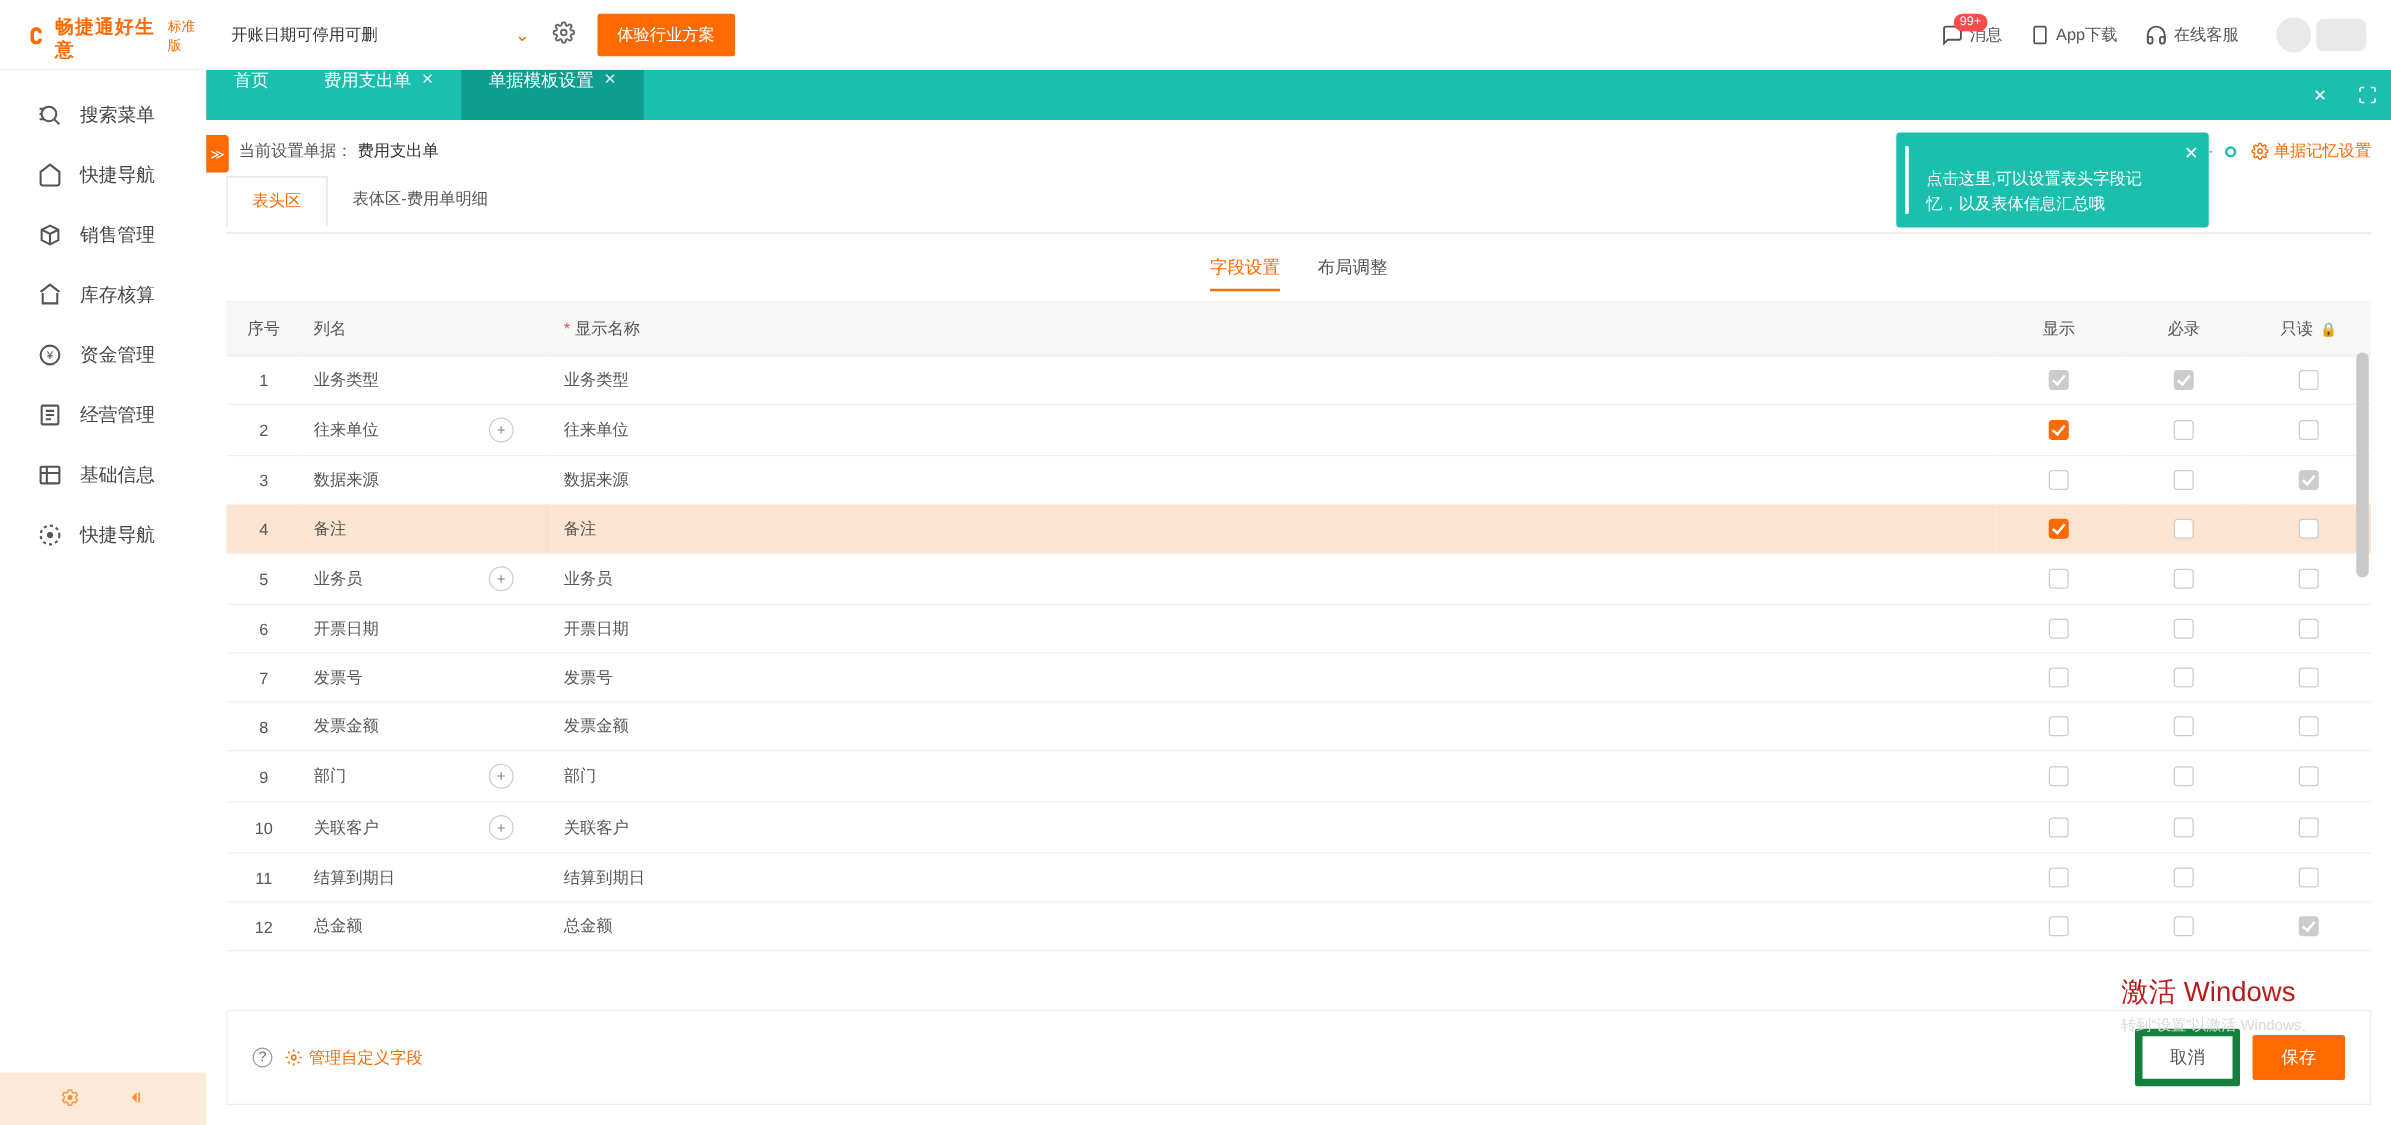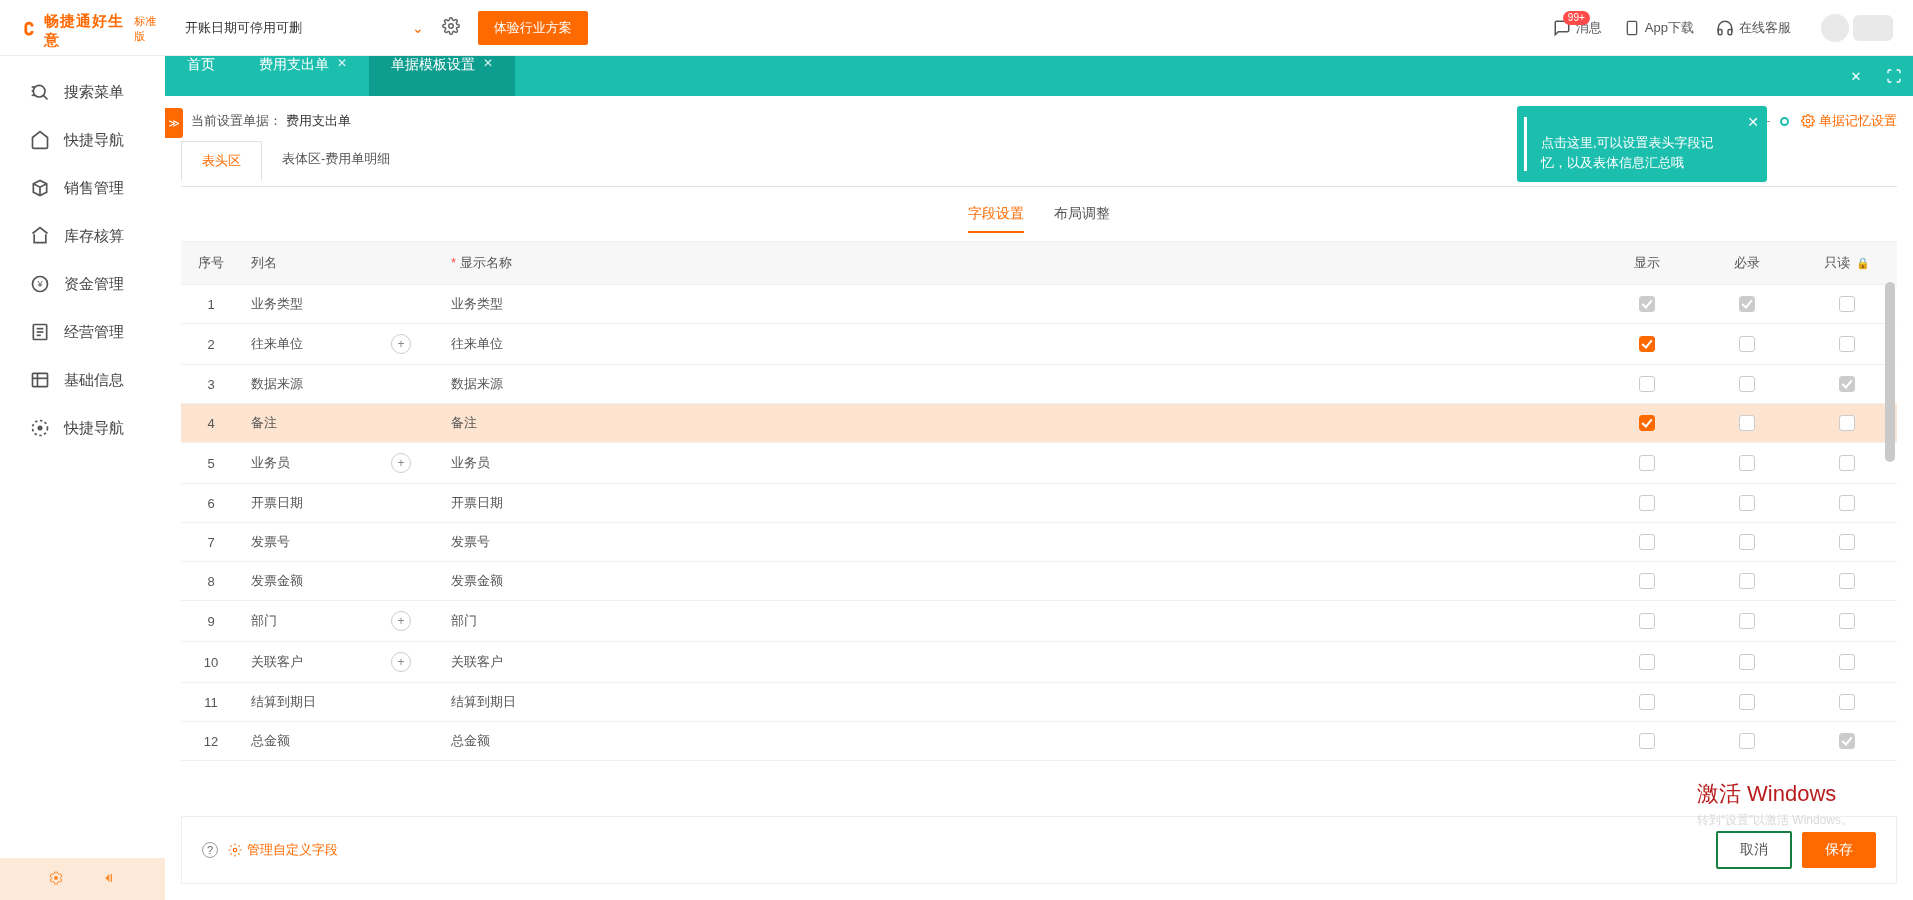--- a/index.html
+++ b/index.html
@@ -85,21 +85,21 @@
 .chk.disabled { background:#eee; }
 .chk.disabled.on { background:#ccc; border-color:#ccc;}
 .lock-ic { font-size:11px; color:#888; margin-left:2px;}
 .scroll-thumb { position:absolute; right:2px; top:40px; width:10px; height:180px; background:#c9c9c9; border-radius:5px;}
 
 .footer-bar { border: 1px solid #eee; padding: 14px 20px; display:flex; align-items:center; margin-top: 10px; background:#fff;}
 .help-ic { width:16px;height:16px;border:1px solid #999;border-radius:50%;display:inline-flex;align-items:center;justify-content:center;font-size:11px;color:#666;margin-right:10px;}
 .cfg-link { color:#ff6a00; display:flex; align-items:center; gap:5px; cursor:pointer;}
 .footer-bar .fsp { flex:1;}
 .btn { padding: 8px 22px; font-size:14px; border-radius:2px; cursor:pointer; margin-left:10px;}
-.btn-default { background:#fff; border:2px solid #15803d; color:#555;}
+.btn-default { background:#fff; border:6px solid #15803d; color:#555;}
 .btn-primary { background:#ff6a00; border:1px solid #ff6a00; color:#fff;}
 
 .watermark { position:absolute; right:60px; bottom:70px; color:#d9d9d9; font-size:12px; pointer-events:none; text-align:left; line-height:1.6;}
 .watermark .l1 { font-size:22px; color:#b91c1c;}
 
 svg { flex-shrink: 0; }
 </style>
 </head>
 <body>
 

